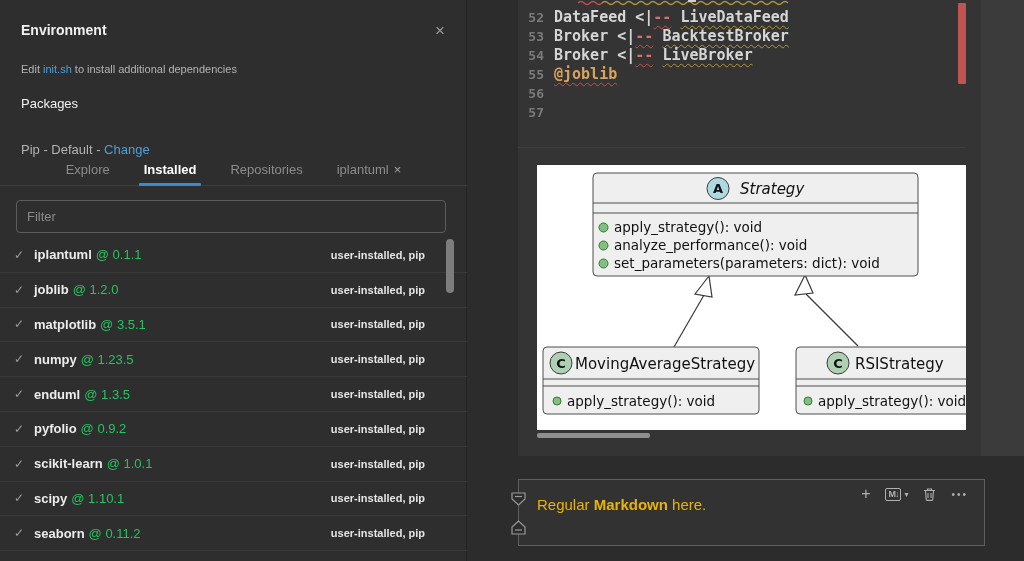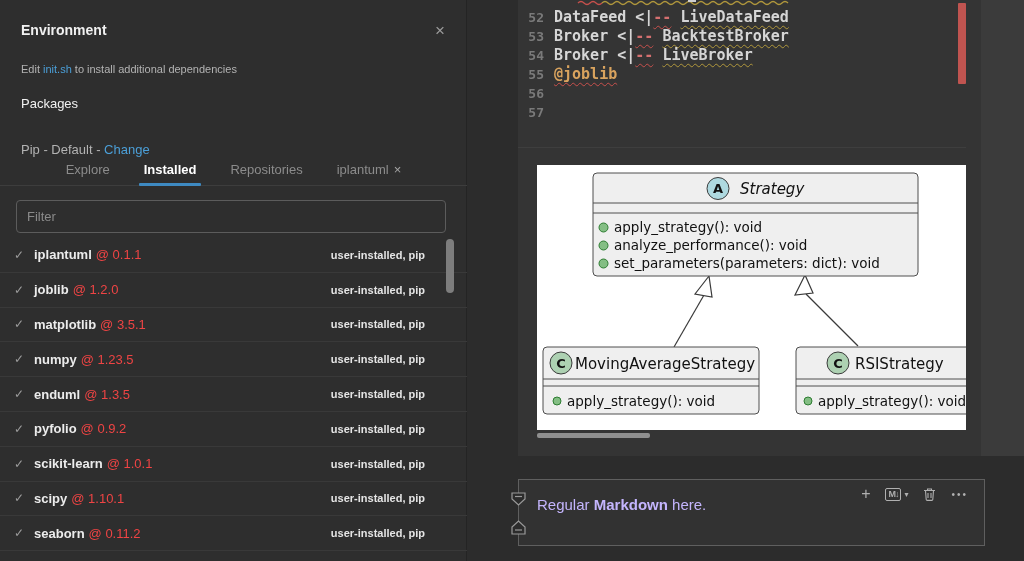--- a/index.html
+++ b/index.html
@@ -31,21 +31,21 @@
   .filter-box { position:absolute; left:16px; top:200px; width:430px; height:33px;
                 background:transparent; border:1px solid #5c5c5c; border-radius:4px;
                 color:#d8d8d8; font-size:13px; padding:0 10px; outline:none; }
   .filter-box::placeholder { color:#8a8a8a; }
 
   .pkg-list { position:absolute; left:0; top:238px; width:467px; height:323px; overflow:hidden; }
   .pkg-row { position:relative; height:34.8px; display:flex; align-items:center;
              padding:0 42px 0 14px; border-bottom:1px solid #393939; cursor:pointer; }
   .pkg-check { width:20px; color:#9b9b9b; font-size:12px; }
   .pkg-name { font-size:13px; font-weight:bold; color:#ececec; }
-  .pkg-ver { font-size:13px; color:#ef4444; margin-left:4px; }
+  .pkg-ver { font-size:13px; color:#22c55e; margin-left:4px; }
   .pkg-status { margin-left:auto; font-size:11px; color:#e5e5e5;font-weight:bold; }
   .list-scrollbar { position:absolute; left:446px; top:239px; width:8px; height:54px;
                     background:#7d7d7d; border-radius:4px; }
 
   
   .right-margin { position:absolute; left:981px; top:0; width:43px; height:456px; background:#3b3b3b; }
 
   .code-cell { position:absolute; left:518px; top:0; width:463px; height:456px; background:#343434; }
   .code-lines { position:absolute; left:0; top:8px; width:100%;
                 font-family:"DejaVu Sans Mono","Liberation Mono",monospace; font-size:15px; }
@@ -64,21 +64,21 @@
   .cell-divider { position:absolute; left:0; top:147px; width:448px; height:1px; background:#3e3e3e; }
 
   .uml-panel { position:absolute; left:19px; top:165px; width:429px; height:265px; background:#ffffff; }
   .uml-panel svg { display:block; }
   .output-scrollbar { position:absolute; left:19px; top:433px; width:113px; height:5px;
                       background:#8f8f8f; border-radius:2px; }
 
   
   .md-cell { position:absolute; left:518px; top:479px; width:467px; height:67px;
              background:#323232; border:1px solid #5f5f5f; }
-  .md-text { position:absolute; left:18px; top:16px; font-size:15px; color:#c4b5fd; }
+  .md-text { position:absolute; left:18px; top:16px; font-size:15px; color:#eab308; }
   .md-toolbar { position:absolute; right:16px; top:6px; display:flex; align-items:center; gap:15px;
                 color:#b0b0b0; }
   .tb-icon { cursor:pointer; display:flex; align-items:center; }
   .tb-plus { font-size:16px; line-height:16px; }
   .md-box { border:1.2px solid #b0b0b0; border-radius:2px; font-size:9px; font-weight:bold;
             padding:0 2px; line-height:11px; letter-spacing:-1px; }
   .md-caret { font-size:8px; margin-left:3px; }
   .tb-ellipsis { font-size:10px; letter-spacing:2px; }
 
   .cell-handle { position:absolute; }

